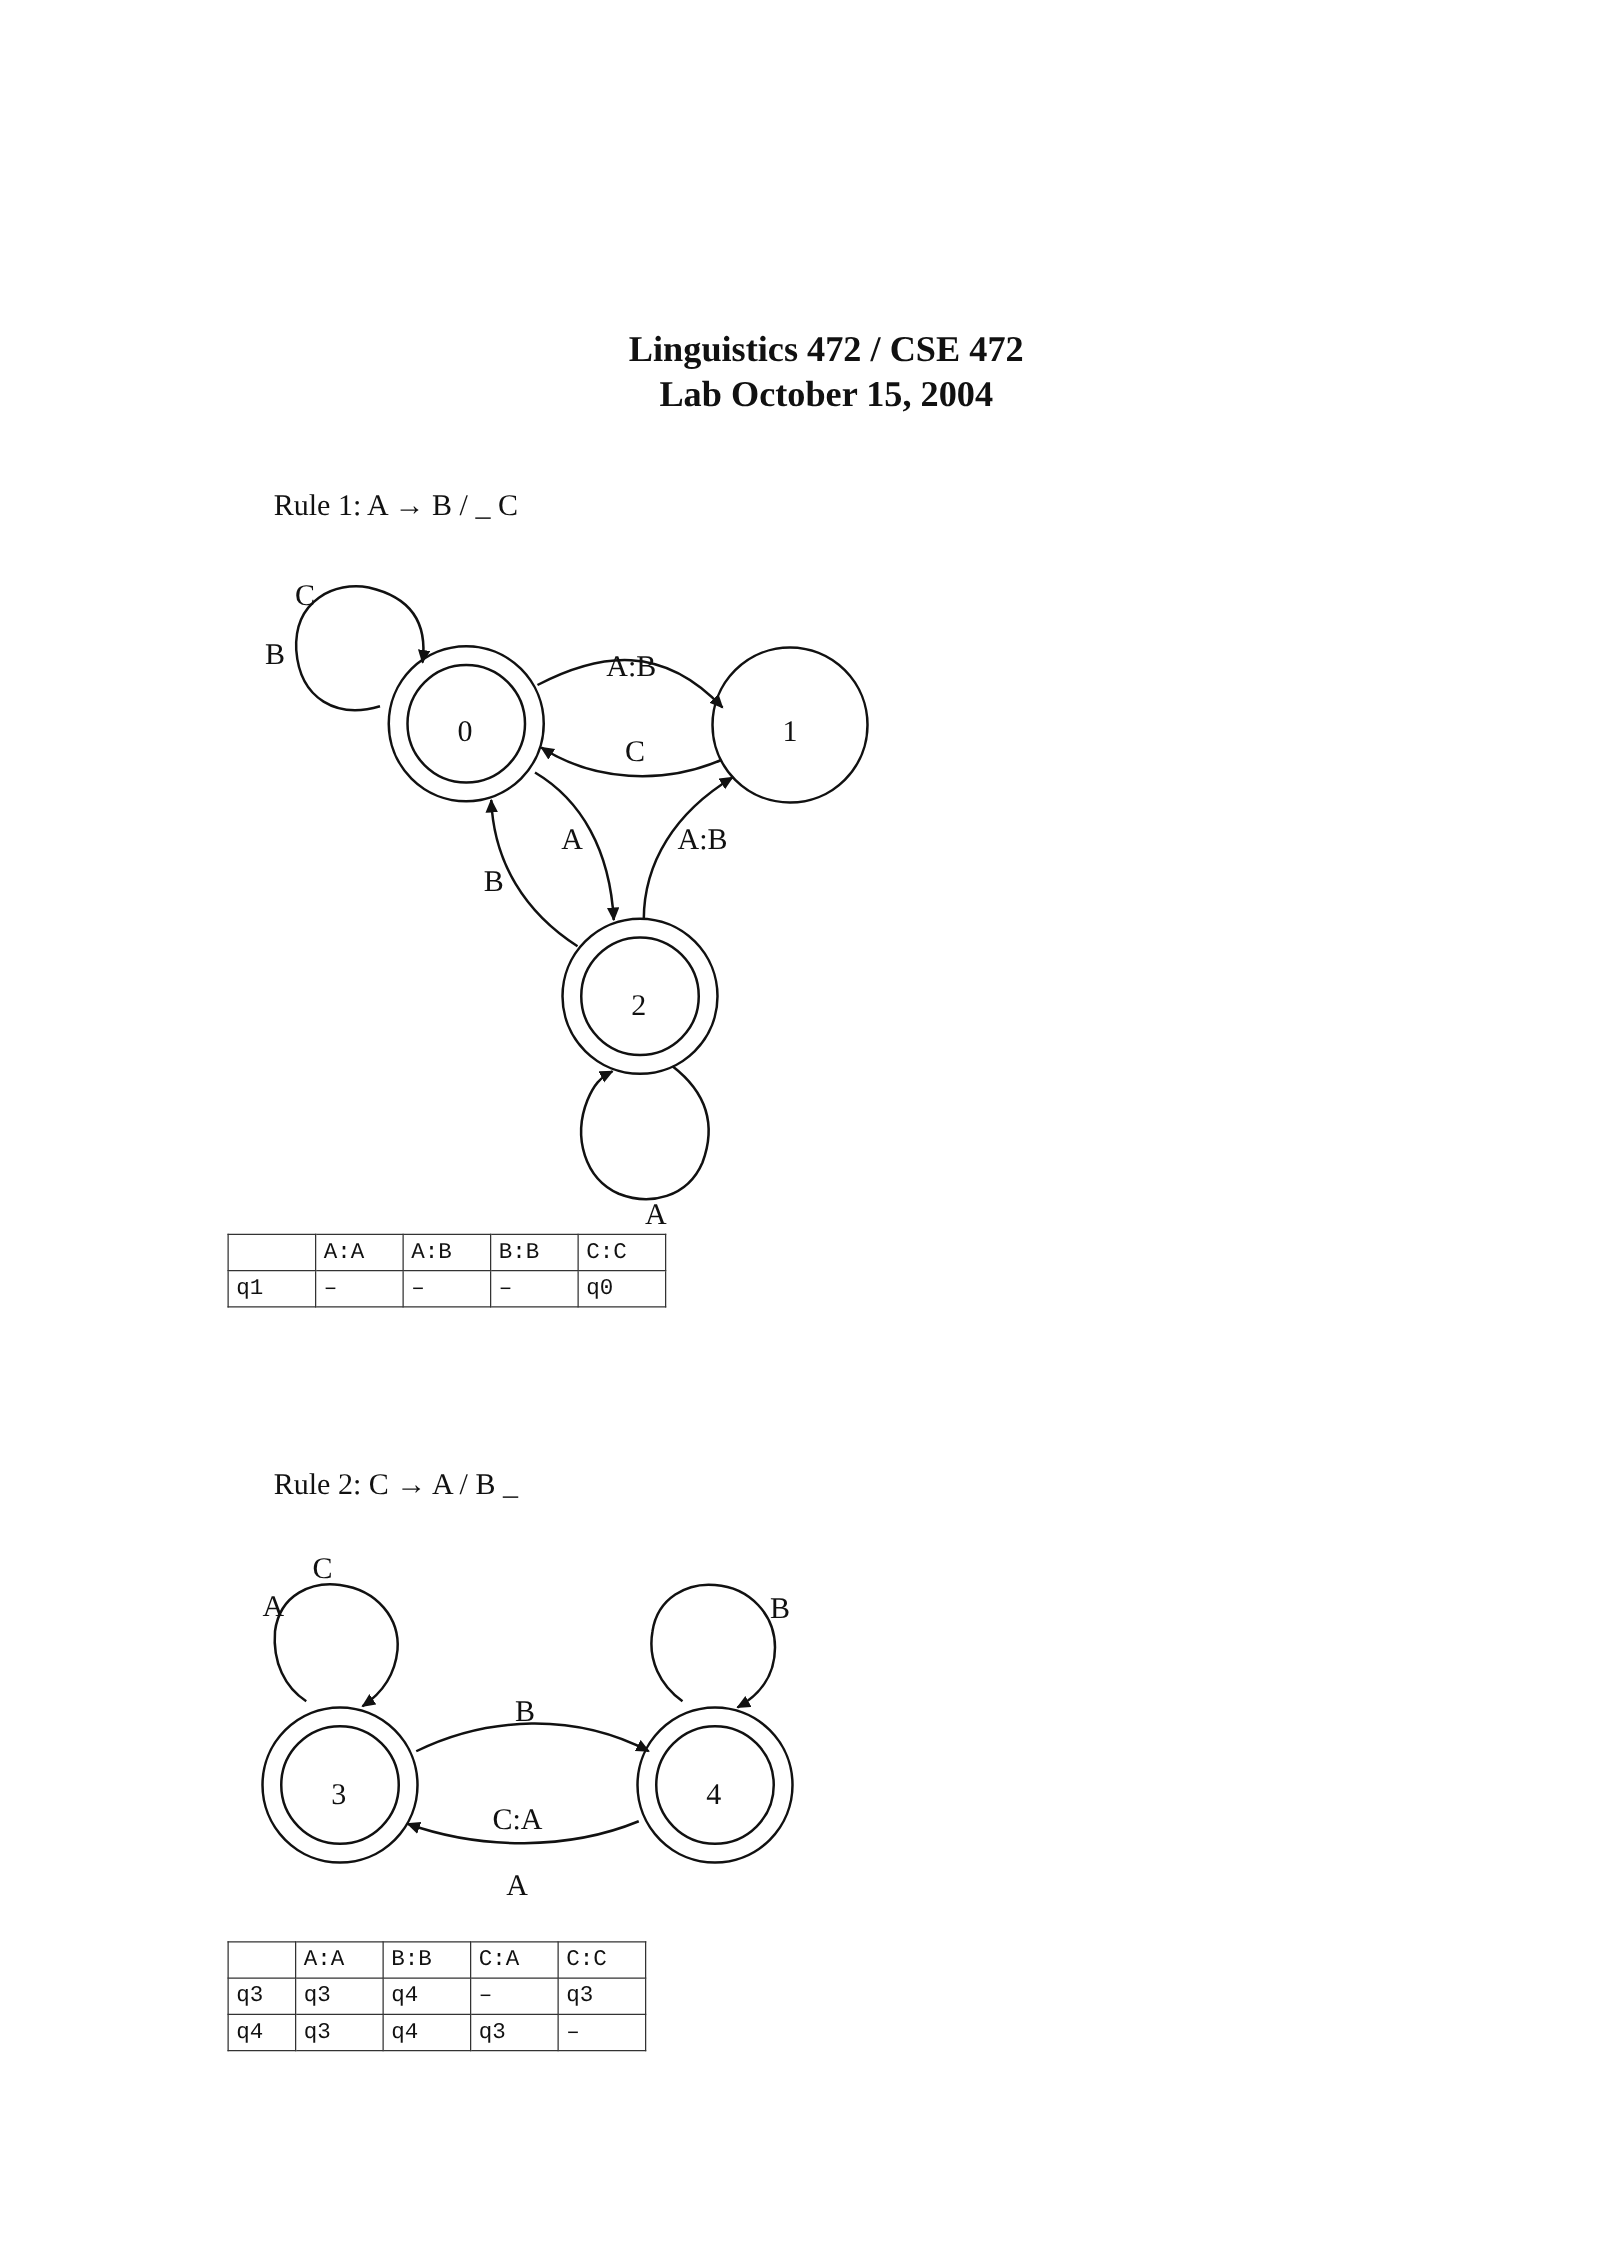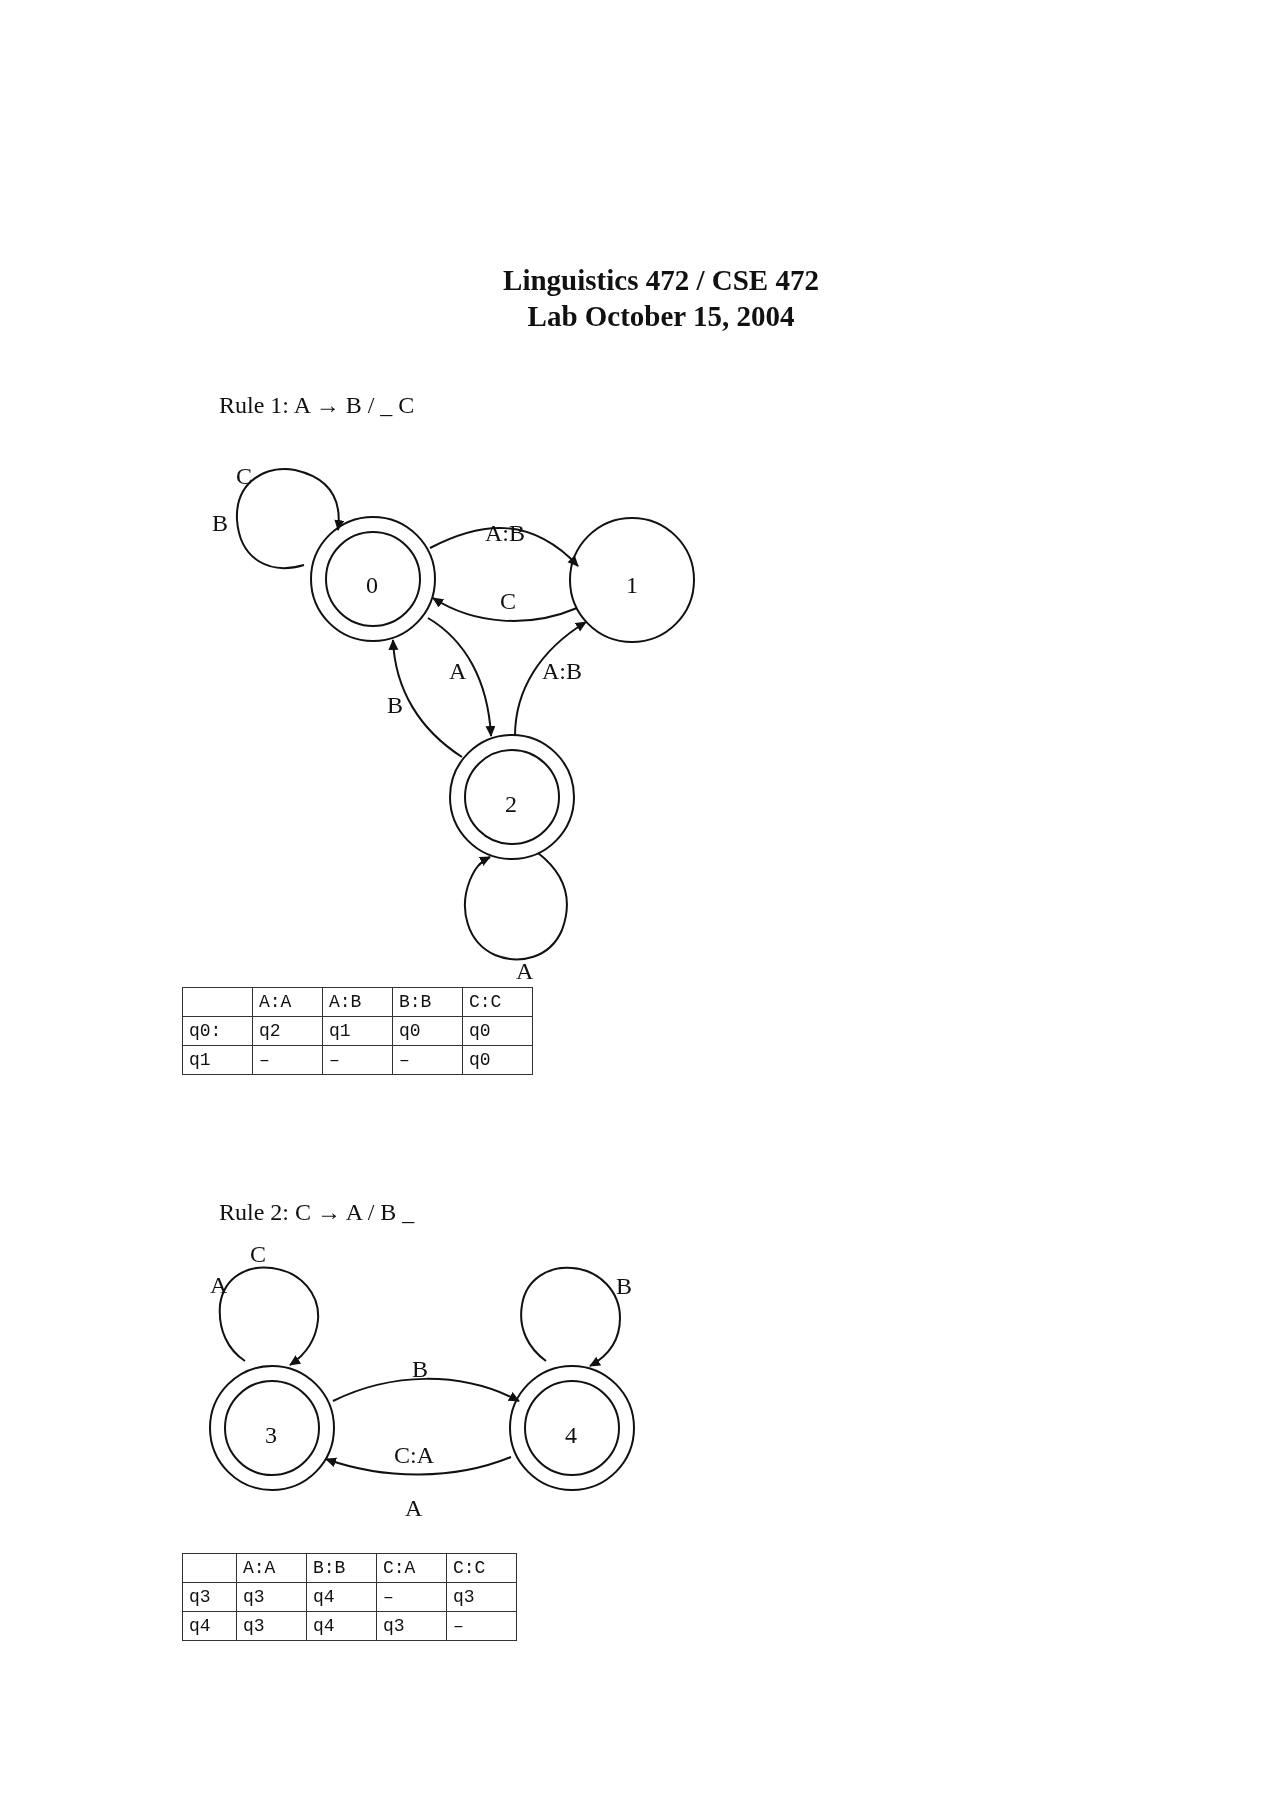--- a/index.html
+++ b/index.html
@@ -105,37 +105,30 @@
 <table class="tt" style="left:182px; top:987px;">
   <tbody>
       <tr>
     <td style="width:57px;"></td>
     <td style="width:57px;">A:A</td>
     <td style="width:57px;">A:B</td>
     <td style="width:57px;">B:B</td>
     <td style="width:57px;">C:C</td>
   </tr>
   <tr>
-    <td>q0:</td>
-    <td>q2</td>
-    <td>q1</td>
-    <td>q0</td>
-    <td>q0</td>
-  </tr>
-  <tr>
     <td>q1</td>
     <td>–</td>
     <td>–</td>
     <td>–</td>
     <td>q0</td>
   </tr>
 </tbody>
   </table>
 
-<div class="rule" style="top:1199px;">Rule 2: C → A / B _</div>
+<div class="rule" style="top:1175px;">Rule 2: C → A / B _</div>
 
 <table class="tt" style="left:182px; top:1553px;">
   <tbody>
       <tr>
     <td style="width:41px;"></td>
     <td style="width:57px;">A:A</td>
     <td style="width:57px;">B:B</td>
     <td style="width:57px;">C:A</td>
     <td style="width:57px;">C:C</td>
   </tr>

